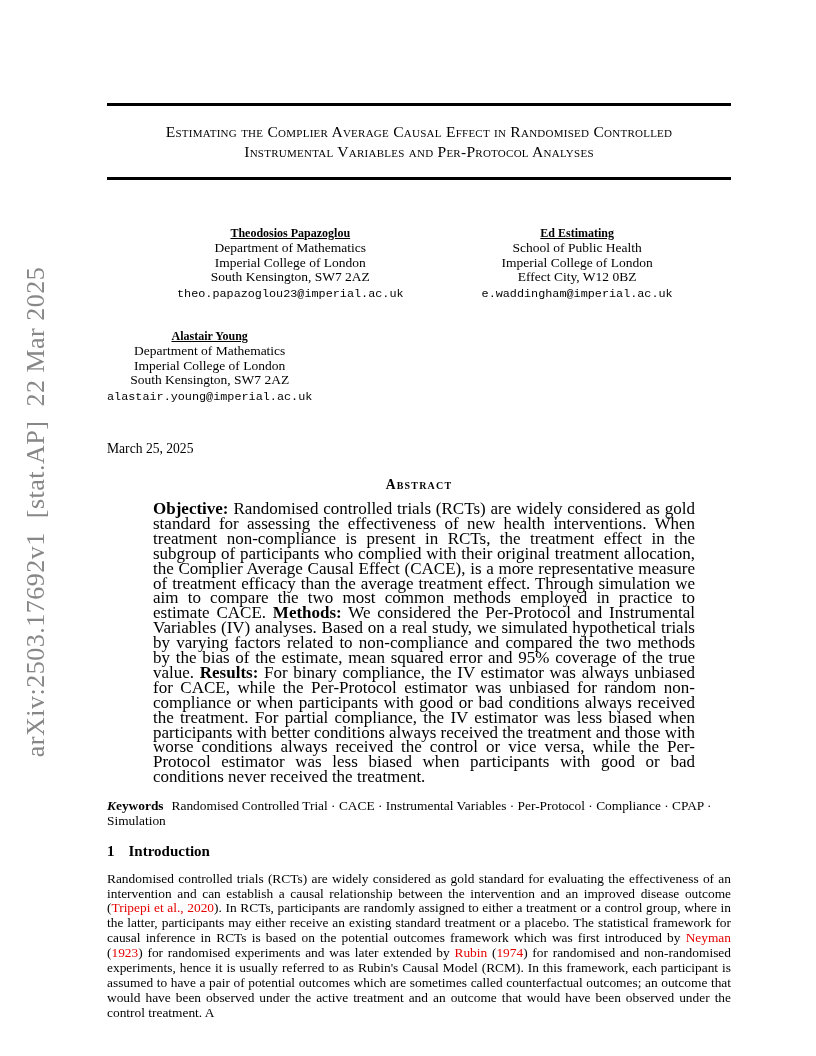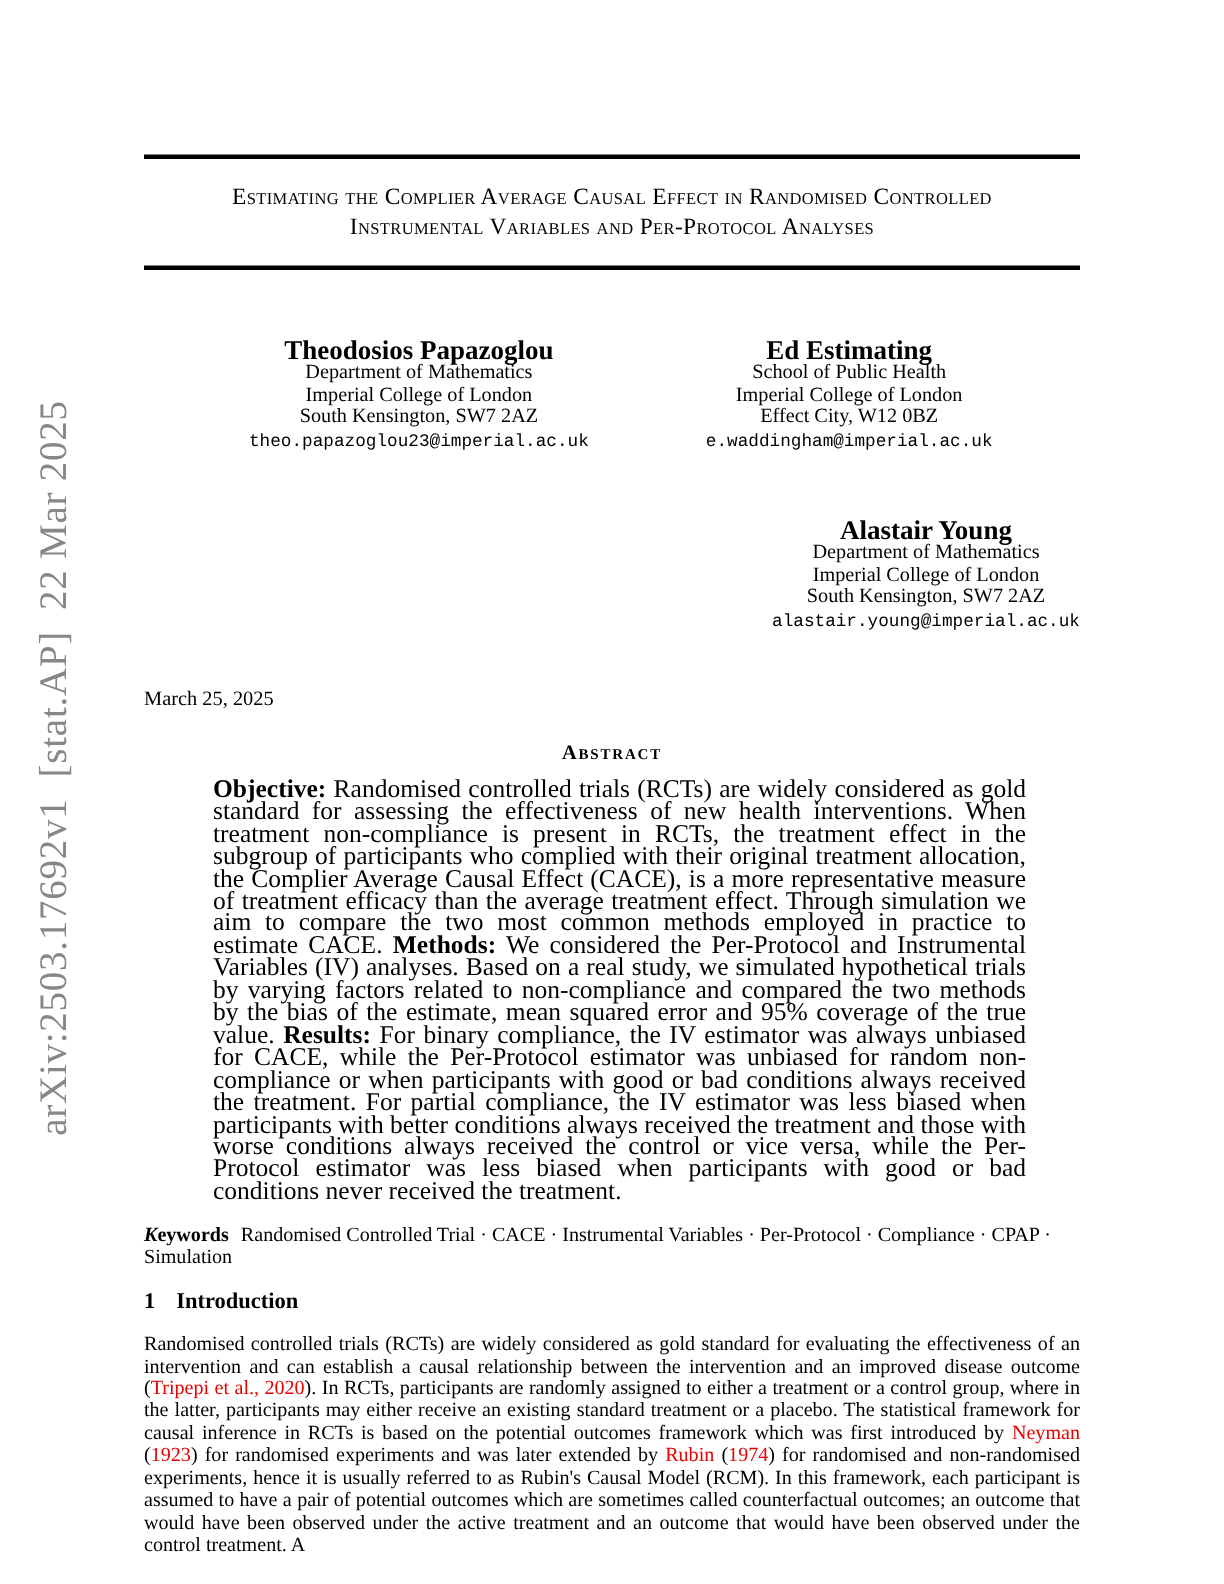--- a/index.html
+++ b/index.html
@@ -2,30 +2,30 @@
 <html style="--link-color: #e60000; --wm-color: #878787;"><head>
 <meta charset="utf-8">
 <style>
   html,body{margin:0;padding:0;background:#fff;}
   .page{position:relative;width:816px;height:1056px;background:#ffffff;
         font-family:"Liberation Serif",serif;color:#000;overflow:hidden;}
   .watermark{position:absolute;top:512px;left:36px;
              transform:translate(-50%,-50%) rotate(-90deg);
              white-space:pre;font-size:26px;letter-spacing:.5px;
              color:var(--wm-color,#888);}
-  .column{position:absolute;left:96px;top:0;width:624px;}
+  .column{position:absolute;left:107px;top:0;width:624px;}
   .rule{height:3px;background:#000;}
   .rule-top{margin-top:103px;}
   .rule-bottom{margin-top:15px;}
   .title{margin:16px 0 0;font-size:15.6px;font-weight:normal;text-align:center;
          line-height:20px;font-variant:small-caps;letter-spacing:.25px;}
   .authors-row{display:flex;margin-top:46px;}
-  .authors-row.single{justify-content:flex-end;margin-top:44px;}
+  .authors-row.single{justify-content:flex-start;margin-top:27px;}
   .author{text-align:center;font-size:13.5px;line-height:14.8px;}
-  .author .name{font-weight:bold;font-size:18px;}
+  .author .name{font-weight:bold;font-size:12px;text-decoration:underline;}
   .author .email{font-family:"Liberation Mono",monospace;font-size:11.8px;margin-top:2px;}
   .a0{margin-left:70px;}
   .a1{margin-left:78px;}
   .date{margin-top:36px;text-align:left;font-size:13.6px;}
   .abstract-heading{margin-top:20px;text-align:center;font-weight:bold;font-size:13.6px;
                     font-variant:small-caps;letter-spacing:1.2px;}
   .abstract-body{margin:9px 36px 0 46px;text-align:justify;font-size:17px;line-height:14.9px;}
   .keywords{margin:13px 0 0;font-size:13.4px;line-height:15.2px;}
   .kw-label{margin-right:8px;}
   .kw-k{font-weight:bold;font-style:italic;}

